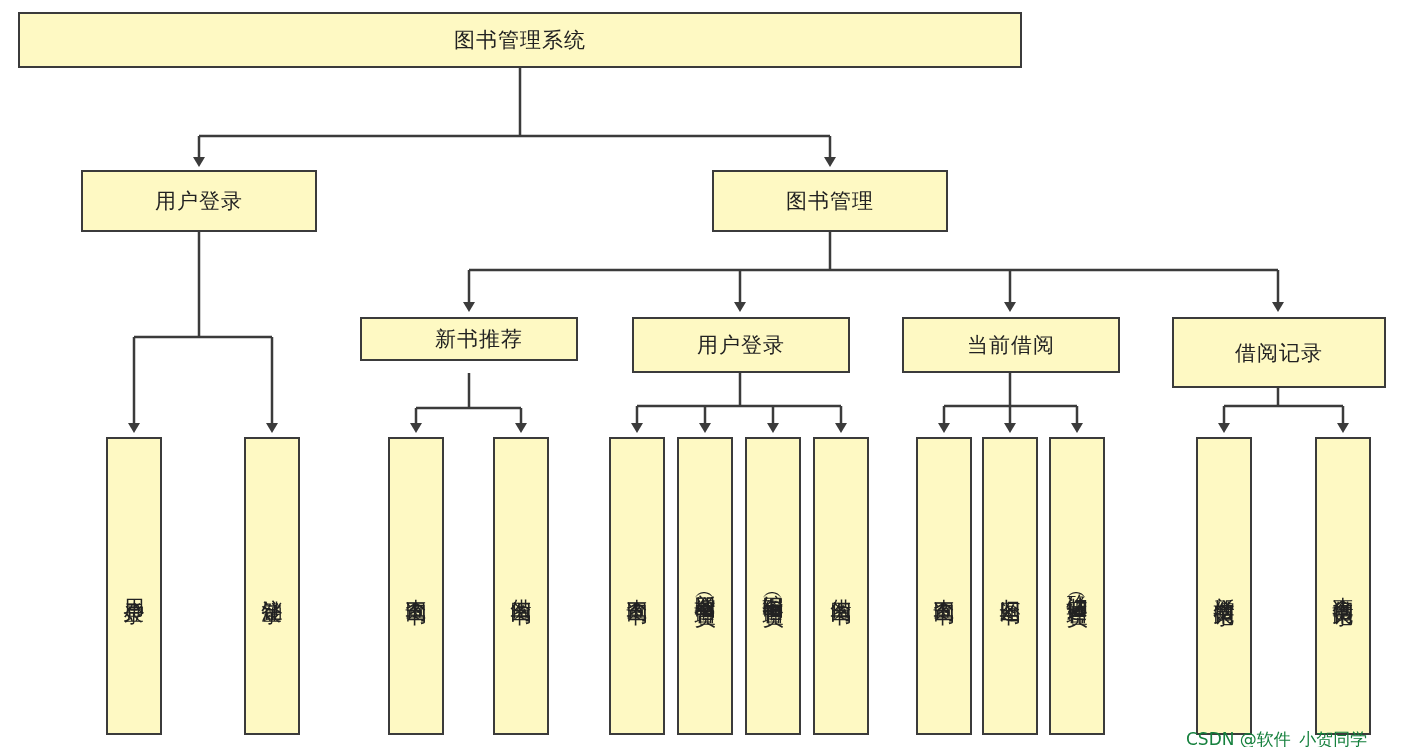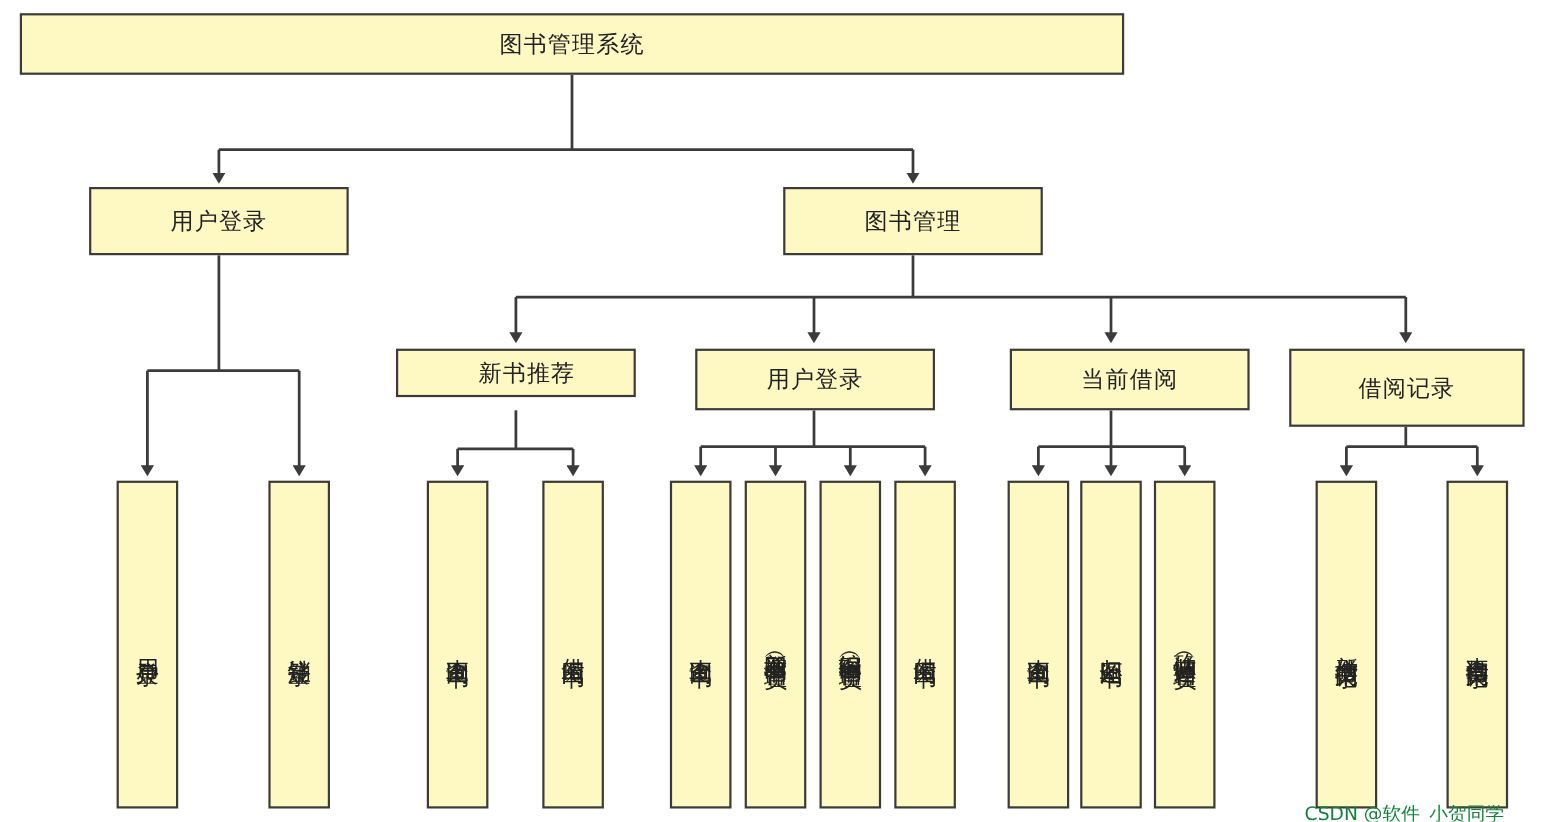--- a/index.html
+++ b/index.html
@@ -127,21 +127,21 @@
   <div class="node h" style="left:712px; top:170px; width:236px; height:62px;">
     <span>图书管理</span>
   </div>
 
   <div class="node h" style="left:360px; top:317px; width:218px; height:44px;padding-left:20px;">
     <span>新书推荐</span>
   </div>
   <div class="node h" style="left:632px; top:317px; width:218px; height:56px;">
     <span>用户登录</span>
   </div>
-  <div class="node h" style="left:902px; top:317px; width:218px; height:56px;margin-left:16px;">
+  <div class="node h" style="left:902px; top:317px; width:218px; height:56px;">
     <span>当前借阅</span>
   </div>
   <div class="node h" style="left:1172px; top:317px; width:214px; height:71px;">
     <span>借阅记录</span>
   </div>
 
   <div class="node v" style="left:106px; top:437px; width:56px; height:298px;">
     <span class="vtext">用户登录</span>
   </div>
   <div class="node v" style="left:244px; top:437px; width:56px; height:298px;">

